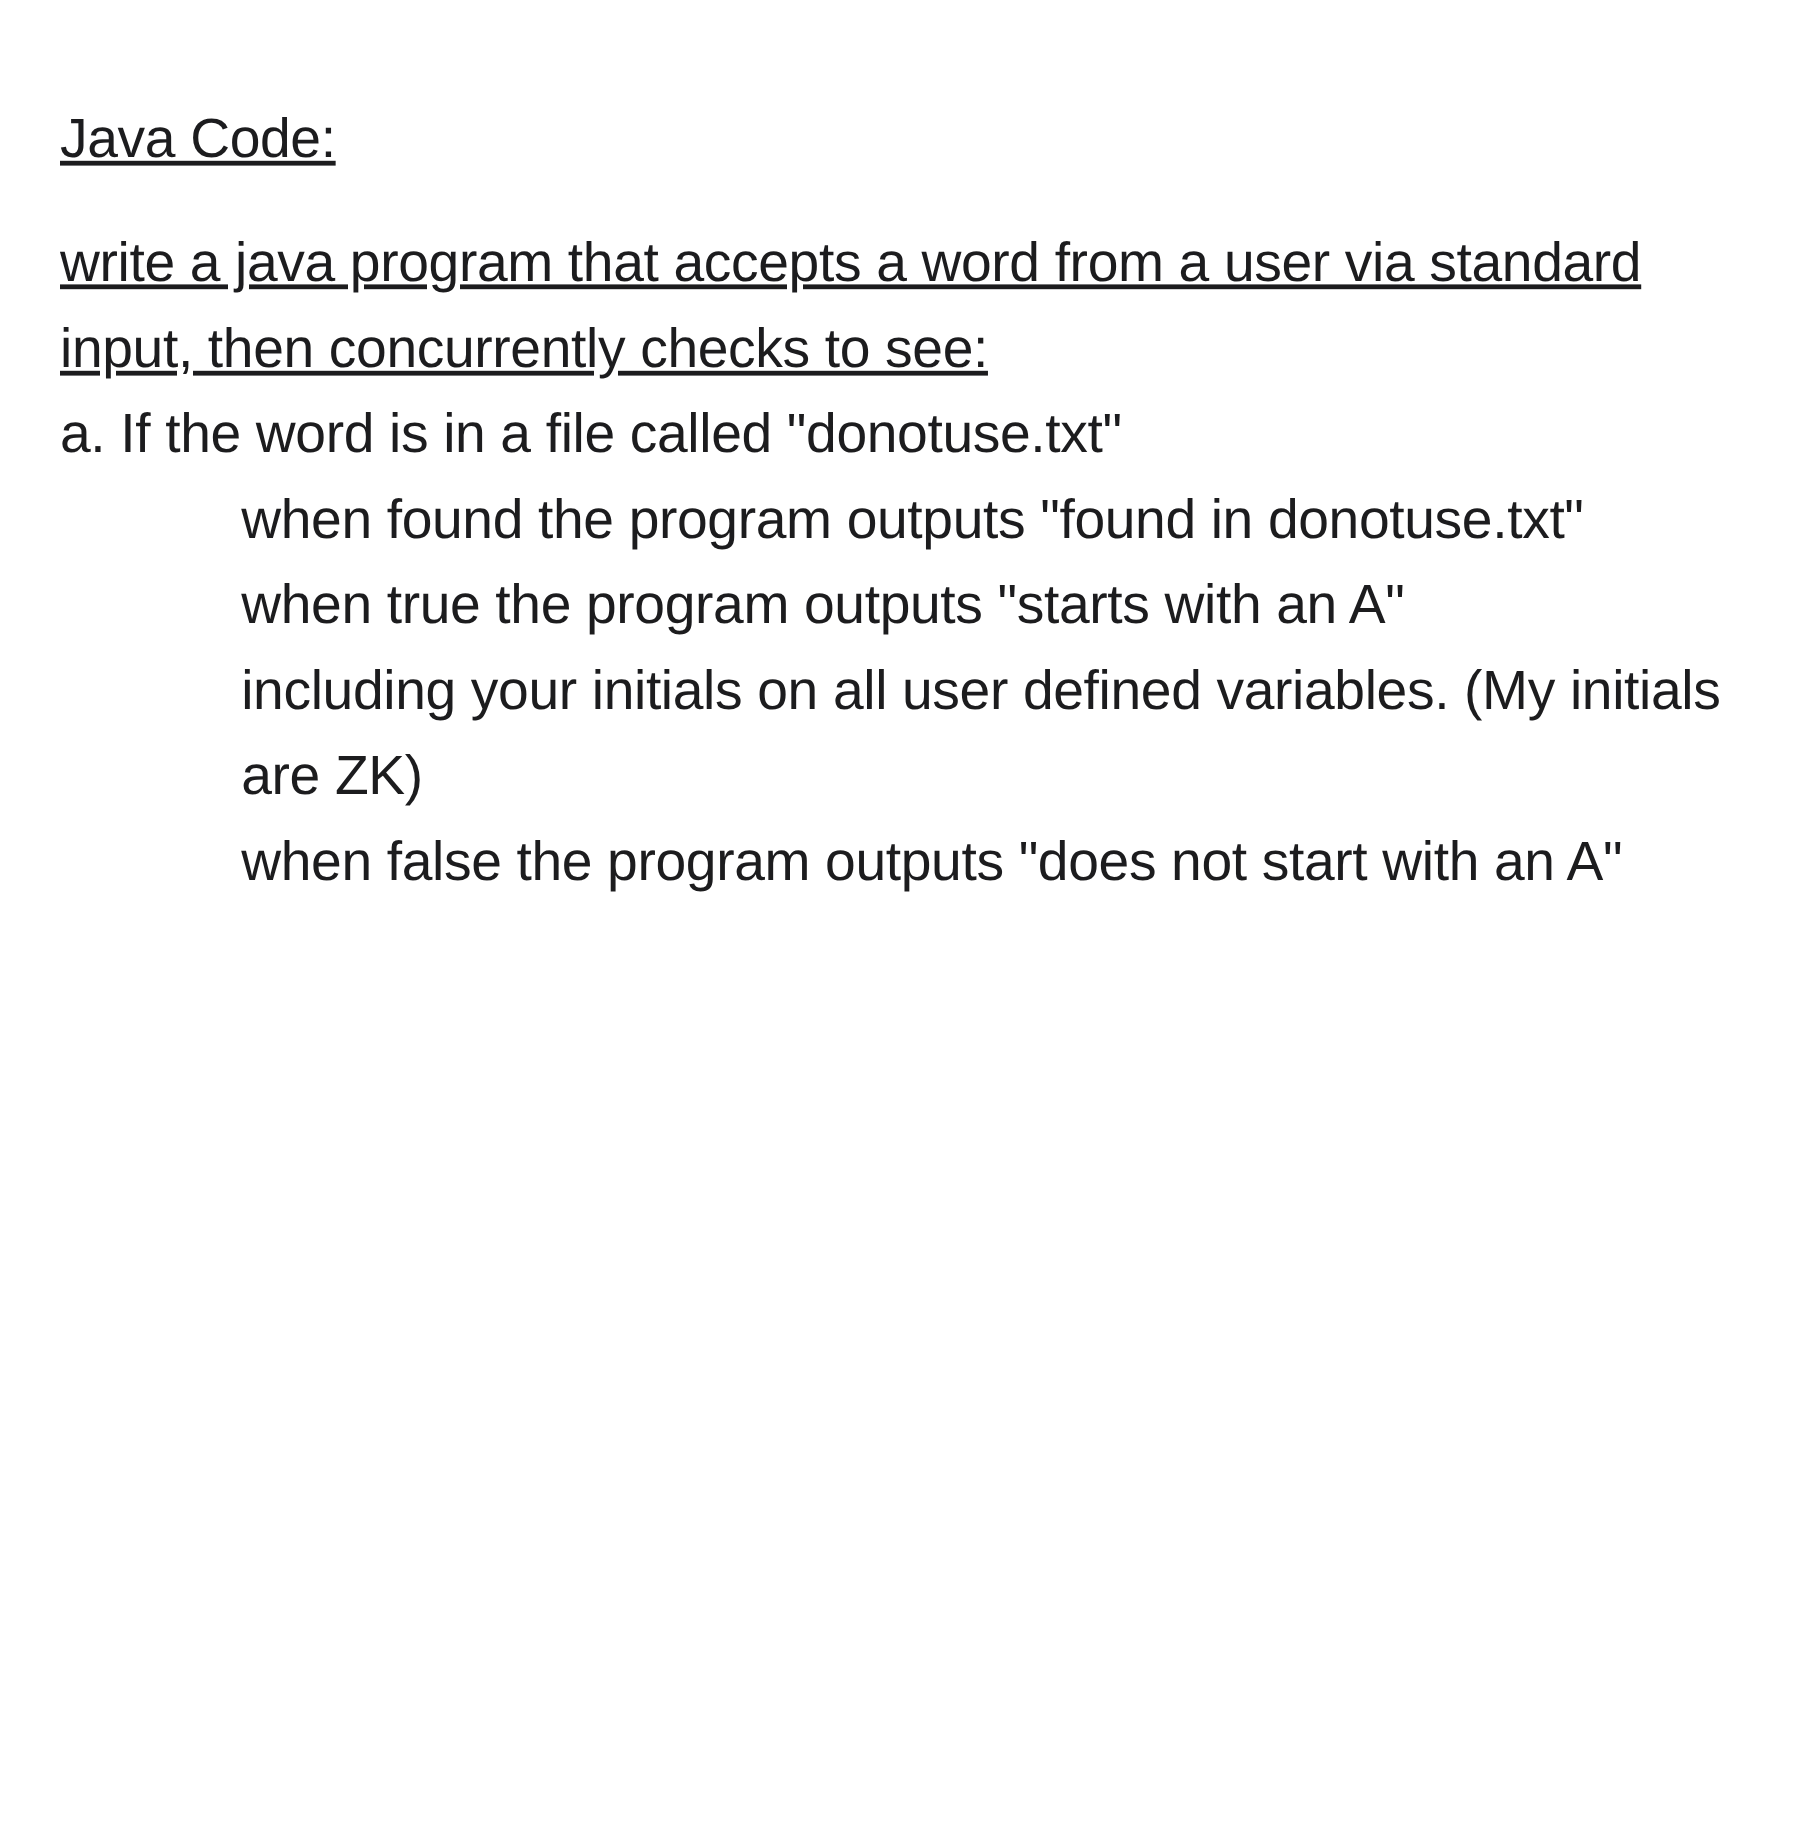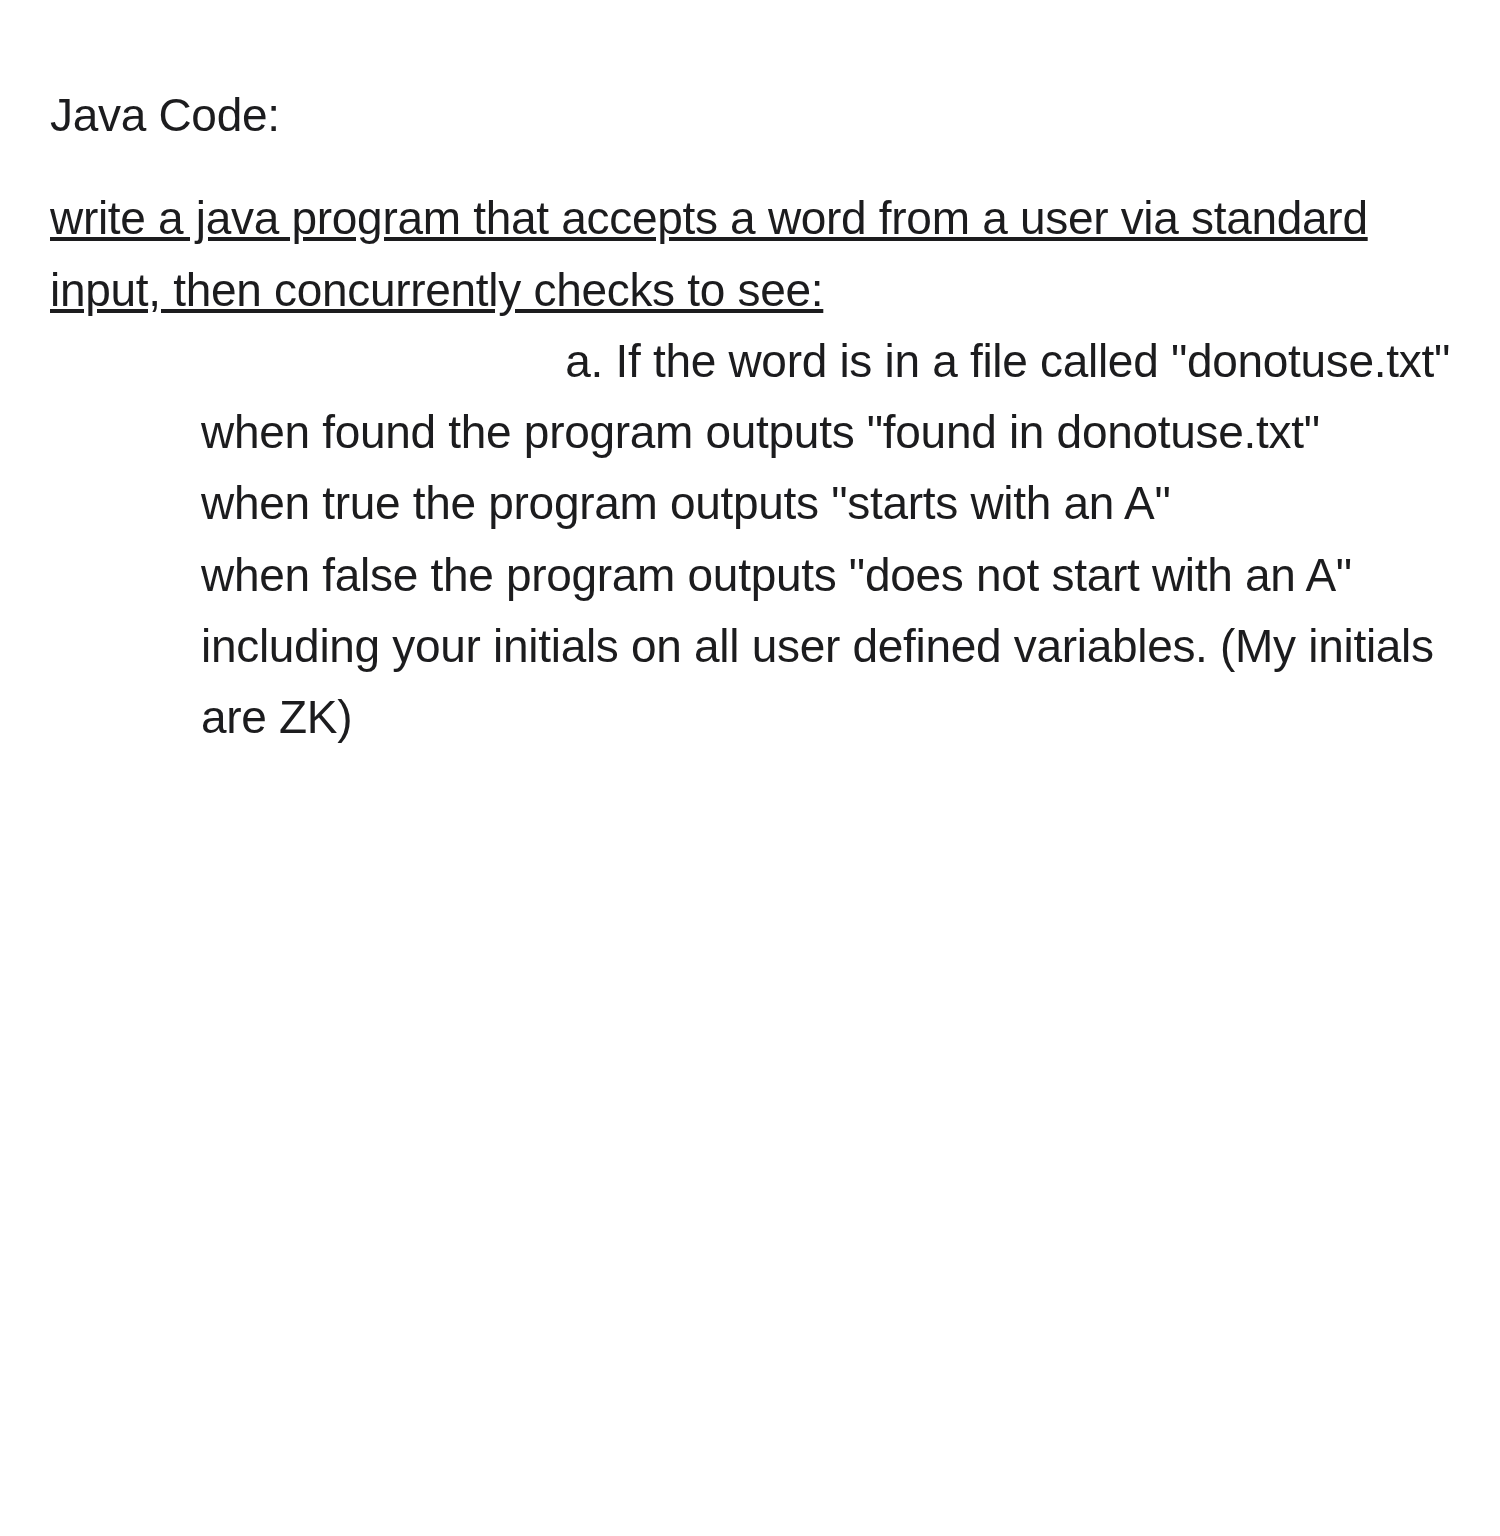--- a/index.html
+++ b/index.html
@@ -14,28 +14,28 @@
       font-family: -apple-system, BlinkMacSystemFont, "Segoe UI", Helvetica, Arial, sans-serif;
       font-size: 46px;
       line-height: 1.55;
       color: #1c1c1e;
       padding: 80px 50px 50px 50px;
       font-weight: 400;
       letter-spacing: -0.3px;
     }
     .title {
       margin-bottom: 32px;
+      text-decoration: underline;
     }
     .intro {
       margin-bottom: 0px;
       text-decoration: underline;
     }
     .item-a {
       margin-bottom: 0px;
-      text-align: right;
     }
     .indented {
       padding-left: 138px;
     }
     .block {
       margin-bottom: 0px;
       margin-left: 13px;
     }
   </style>
 </head>
@@ -43,15 +43,15 @@
 
 <div class="title">Java Code:</div>
 
 <div class="intro">write a java program that accepts a word from a user via standard input, then concurrently checks to see:</div>
 
 <div class="item-a">a. If the word is in a file called "donotuse.txt"</div>
 
 <div class="indented">
   <div class="block">when found the program outputs "found in donotuse.txt"</div>
   <div class="block">when true the program outputs "starts with an A"</div>
+  <div class="block">including your initials on all user defined variables. (My initials are ZK)</div>
   <div class="block">when false the program outputs "does not start with an A"</div>
-  <div class="block">including your initials on all user defined variables. (My initials are ZK)</div>
 </div>
 
 </body></html>

